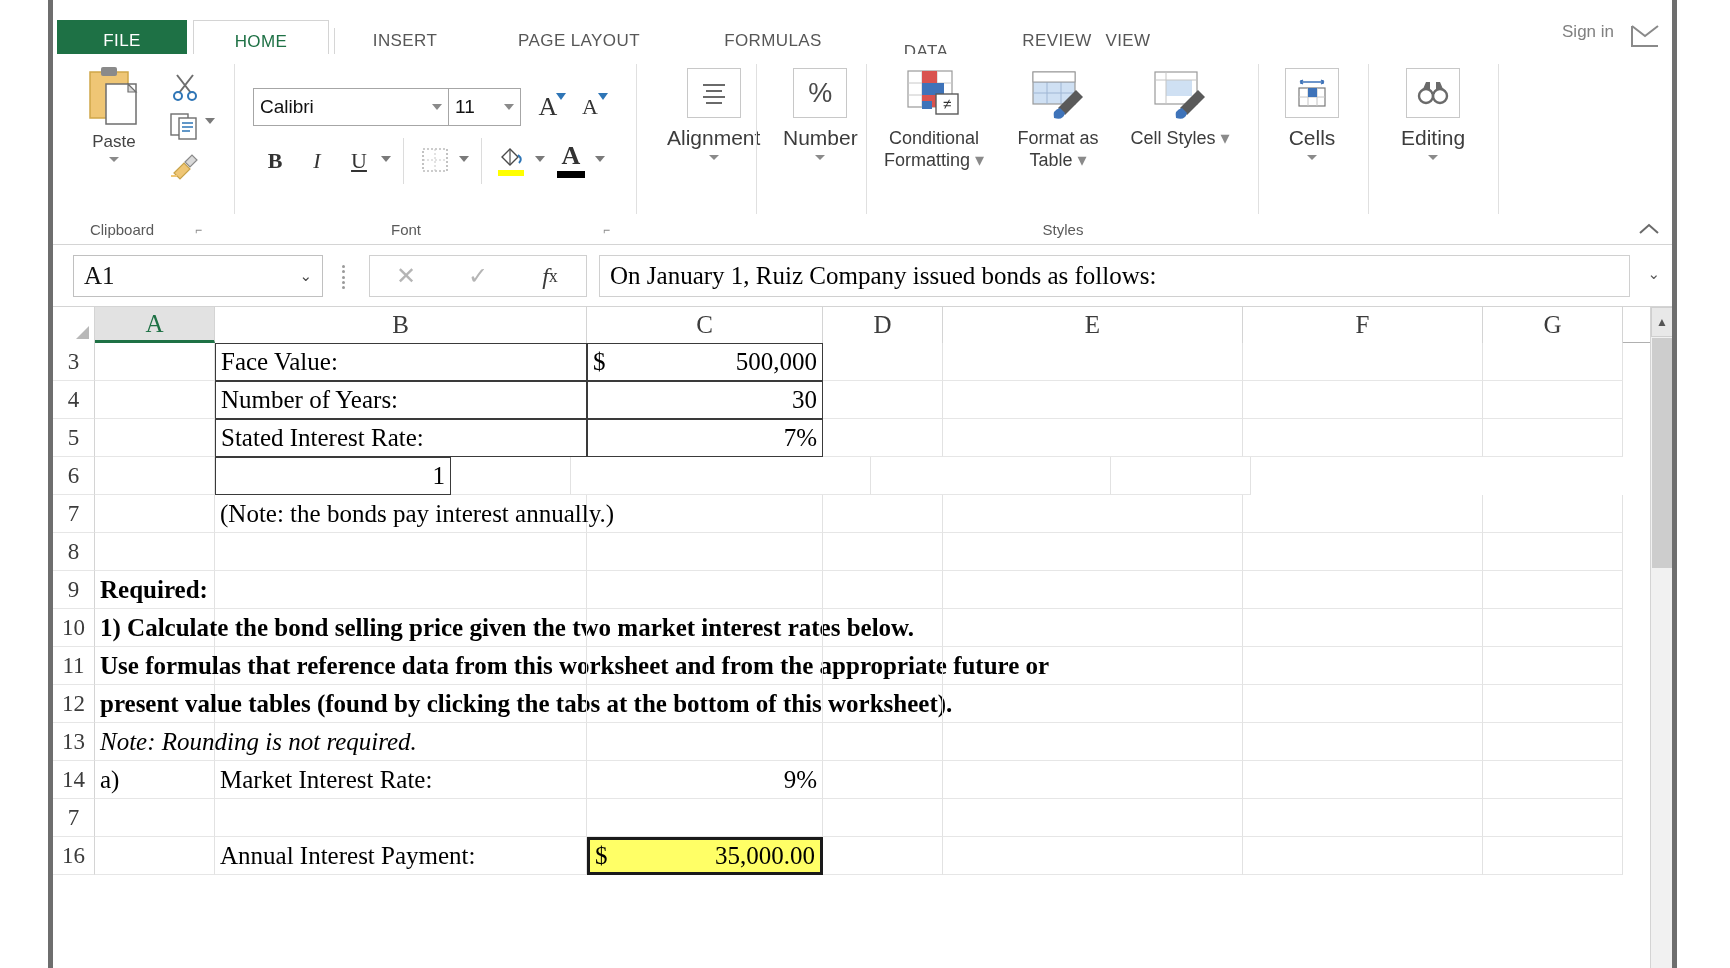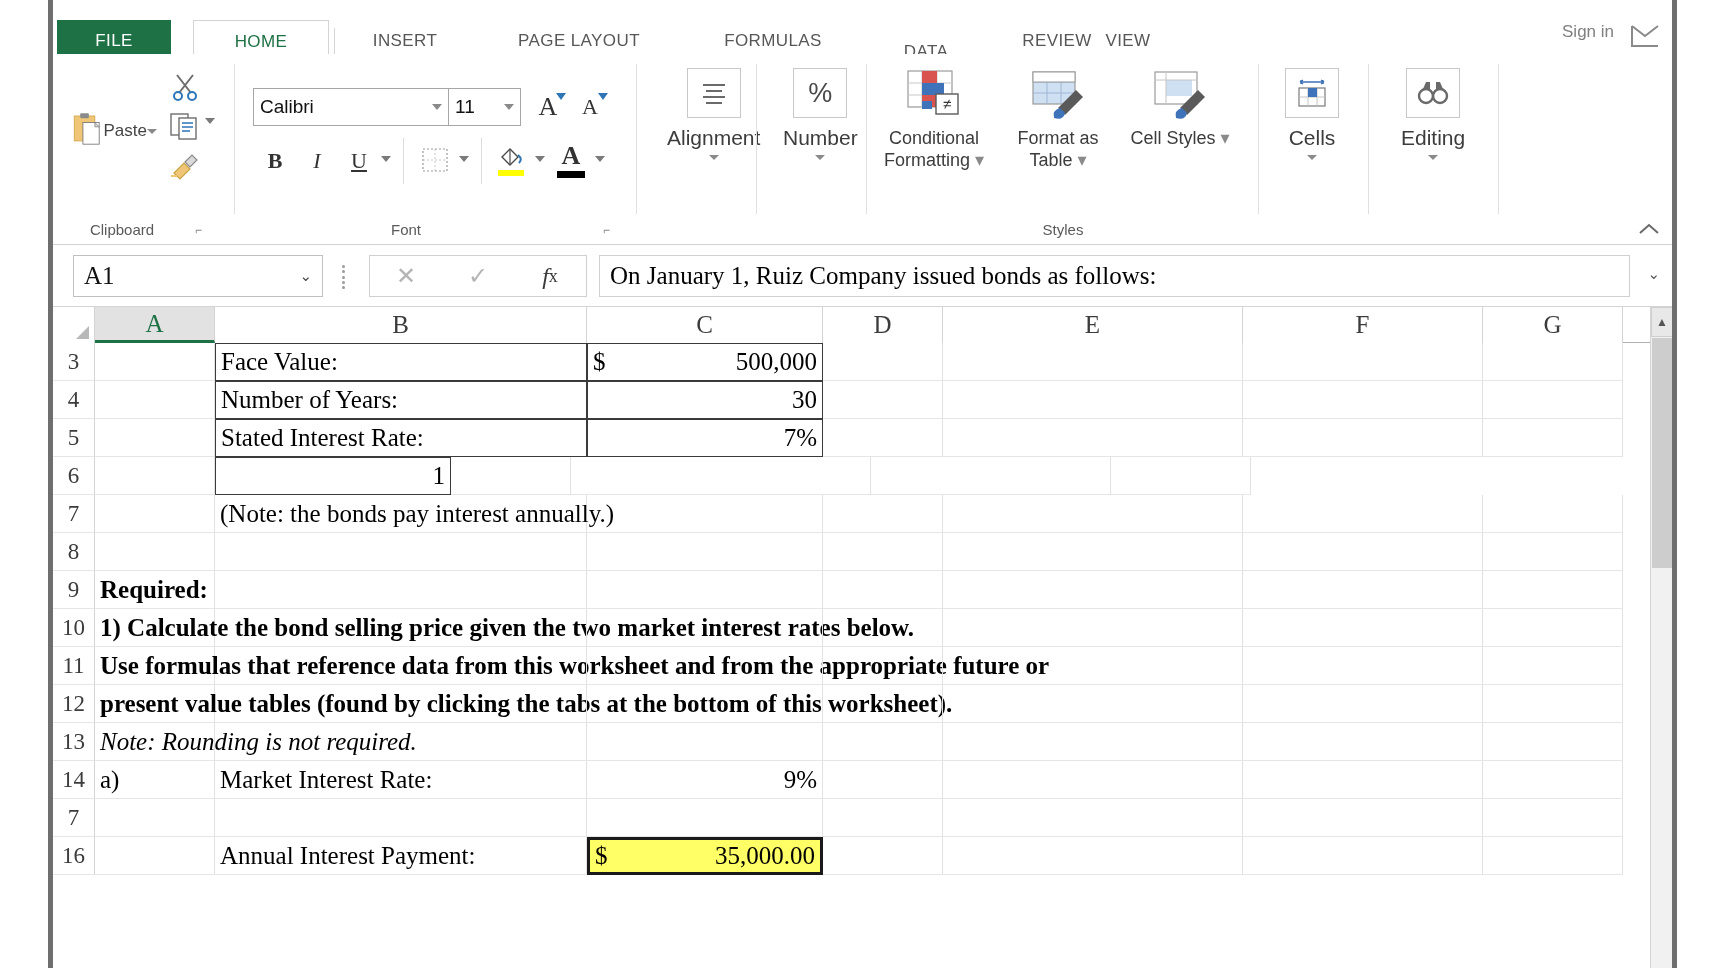--- a/index.html
+++ b/index.html
@@ -45,21 +45,21 @@
   }
   .tab {
     position: absolute; top: 20px; height: 42px;
     display: flex; align-items: center; justify-content: center;
     font-size: 17px; letter-spacing: .4px;
     color: #575757;
     cursor: default;
   }
   .tab-file {
     background: #1e7145; color: #ffffff;
-    left: 4px; width: 114px;
+    left: 4px; width: 130px;
     font-weight: normal;
   }
   .tab-home {
     left: 140px; width: 136px;
     color: #1e7145;
     background: #ffffff;
     border-left: 1px solid #d4d4d4;
     border-right: 1px solid #d4d4d4;
     border-top: 1px solid #d4d4d4;
   }
@@ -83,21 +83,21 @@
     position: absolute; bottom: 7px; width: 100%;
     text-align: center; font-size: 15px; color: #5a5a5a;
   }
   .glauncher {
     position: absolute; bottom: 8px; font-size: 12px; color: #8a8a8a;
   }
 
   
   .paste-btn {
     position: absolute; left: 18px; top: 10px; width: 86px; height: 130px;
-    display: flex; flex-direction: row; align-items: center;
+    display: flex; flex-direction: column; align-items: center;
   }
   .paste-label { font-size: 17px; color: #444; margin-top: 4px; }
   .caret { width: 0; height: 0; border-left: 5px solid transparent;
            border-right: 5px solid transparent; border-top: 5px solid #8a8a8a; margin-top: 5px; }
   .clip-small {
     position: absolute; width: 44px; height: 40px;
     display: flex; align-items: center; justify-content: center;
   }
 
   

